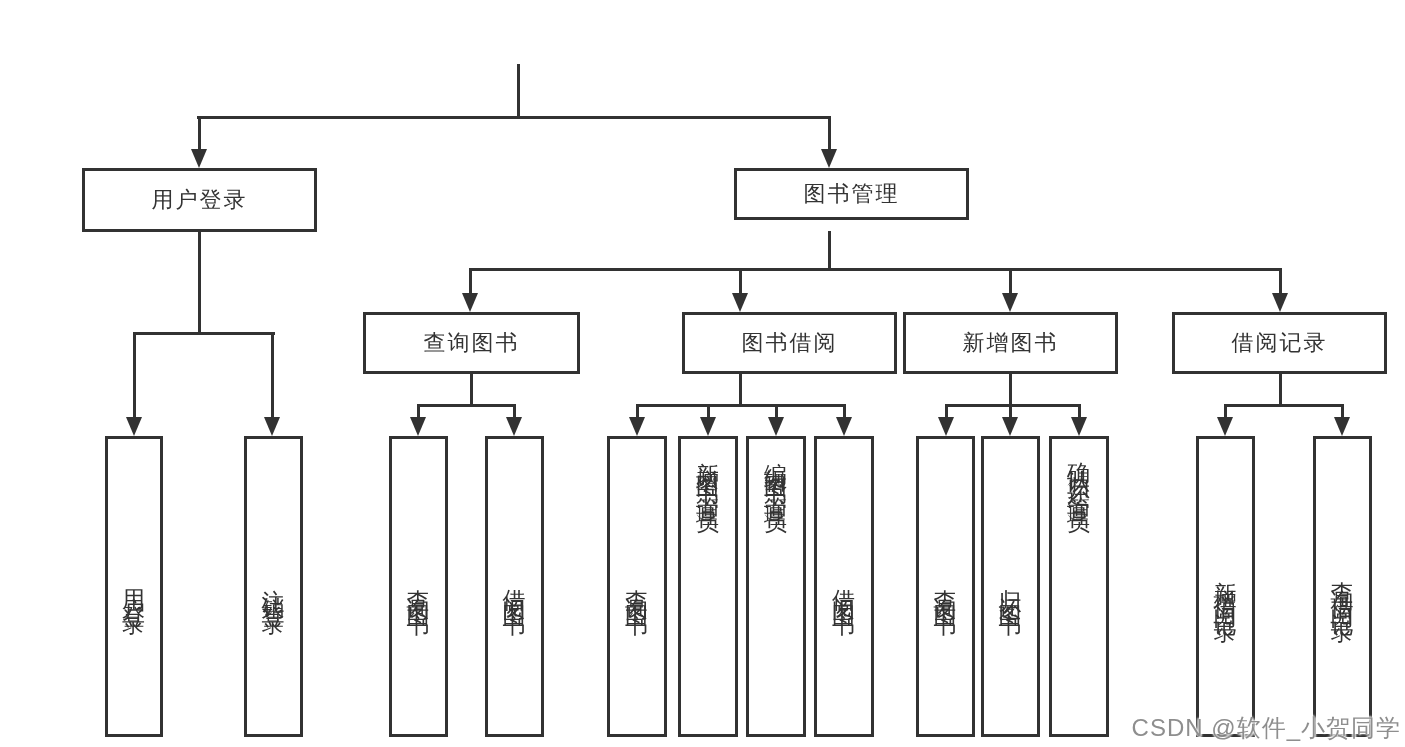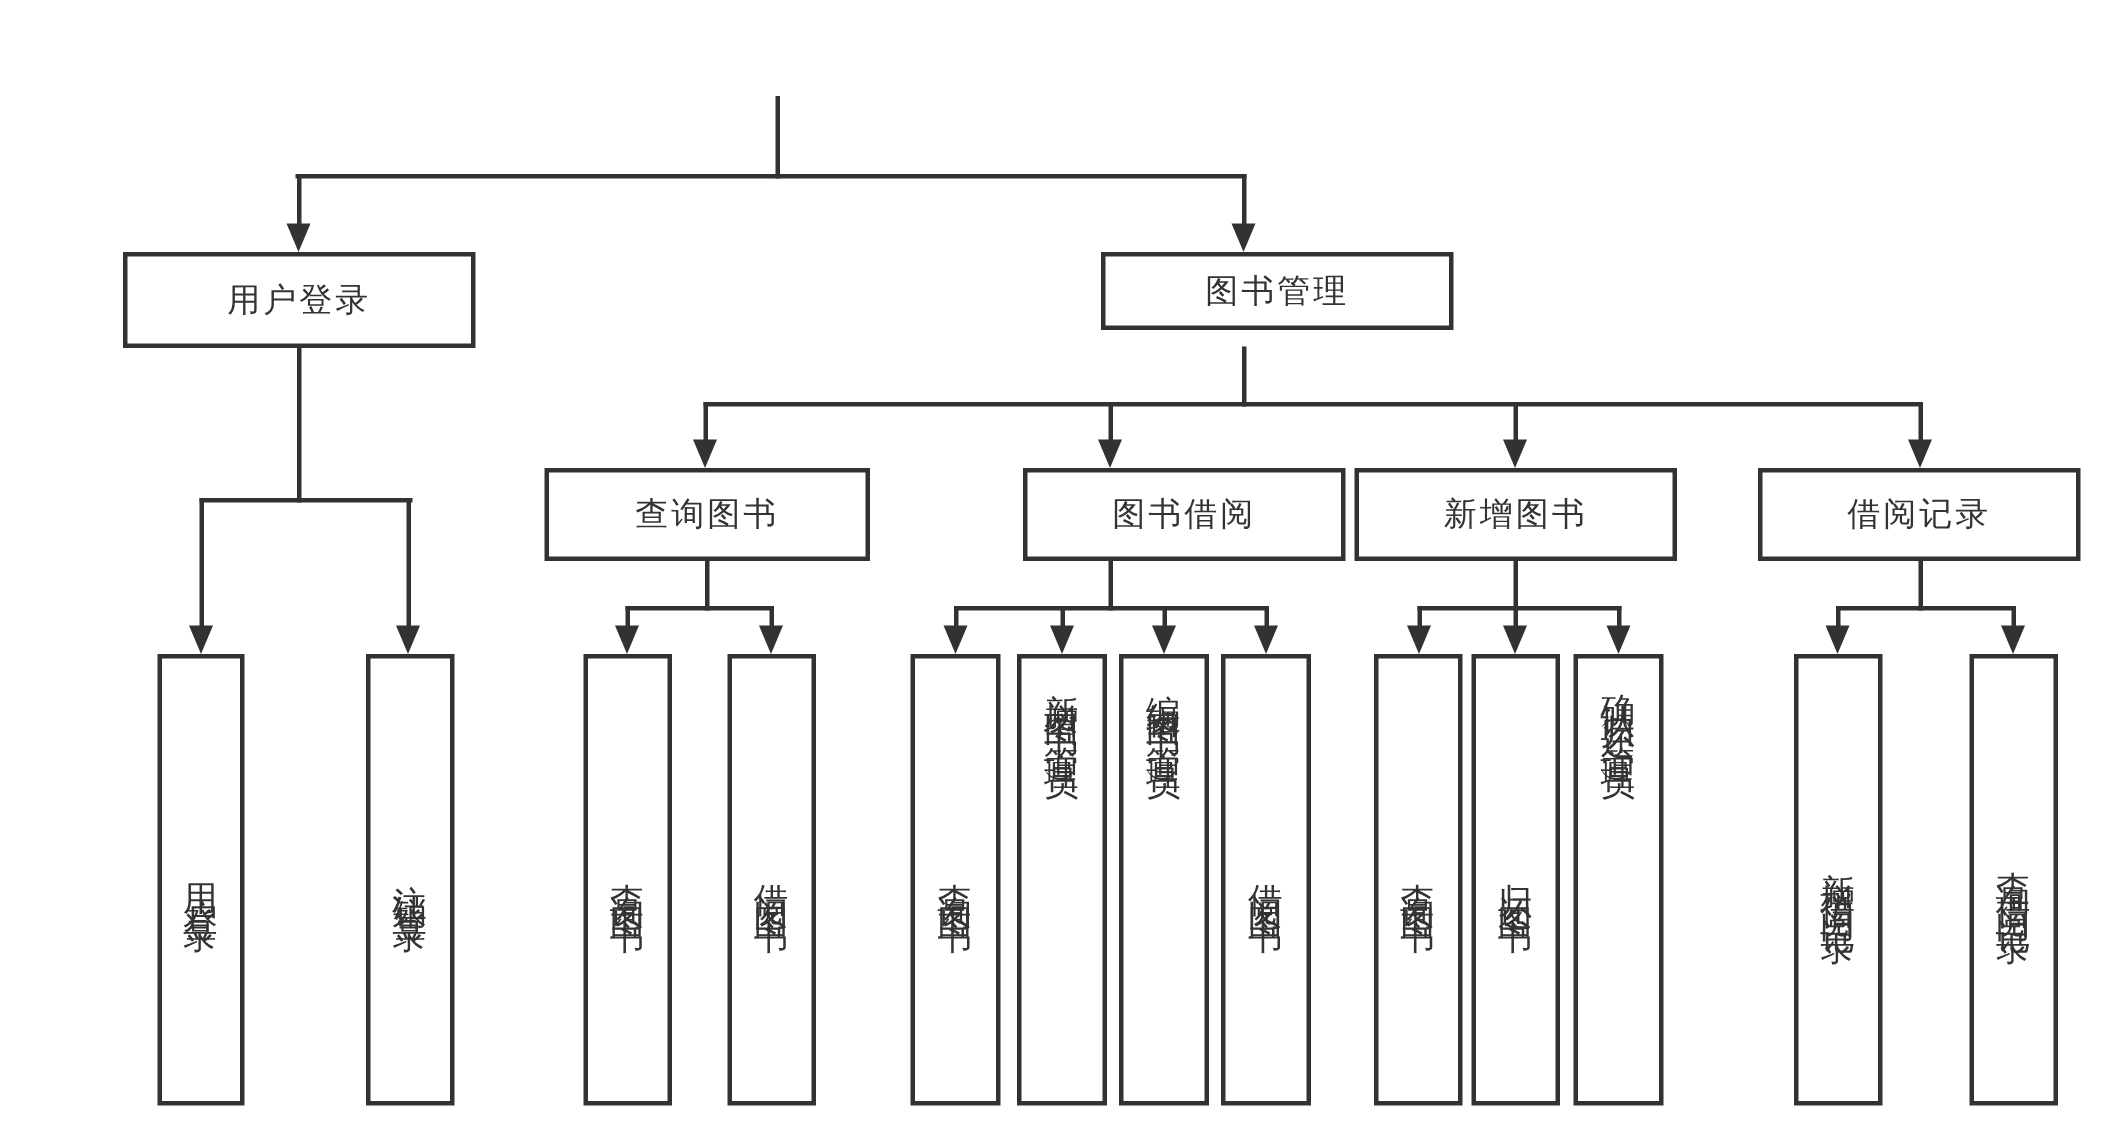--- a/index.html
+++ b/index.html
@@ -197,14 +197,15 @@
     <span class="vlbl">确认归还（管理员）</span>
   </div>
 
   <div class="leaf" style="left:1196px; width:59px;">
     <span class="vlbl">新增借阅记录</span>
   </div>
   <div class="leaf" style="left:1313px; width:59px;">
     <span class="vlbl">查询借阅记录</span>
   </div>
 
+  <div class="watermark">CSDN @软件_小贺同学</div>
 
 </div>
 
 </body></html>

